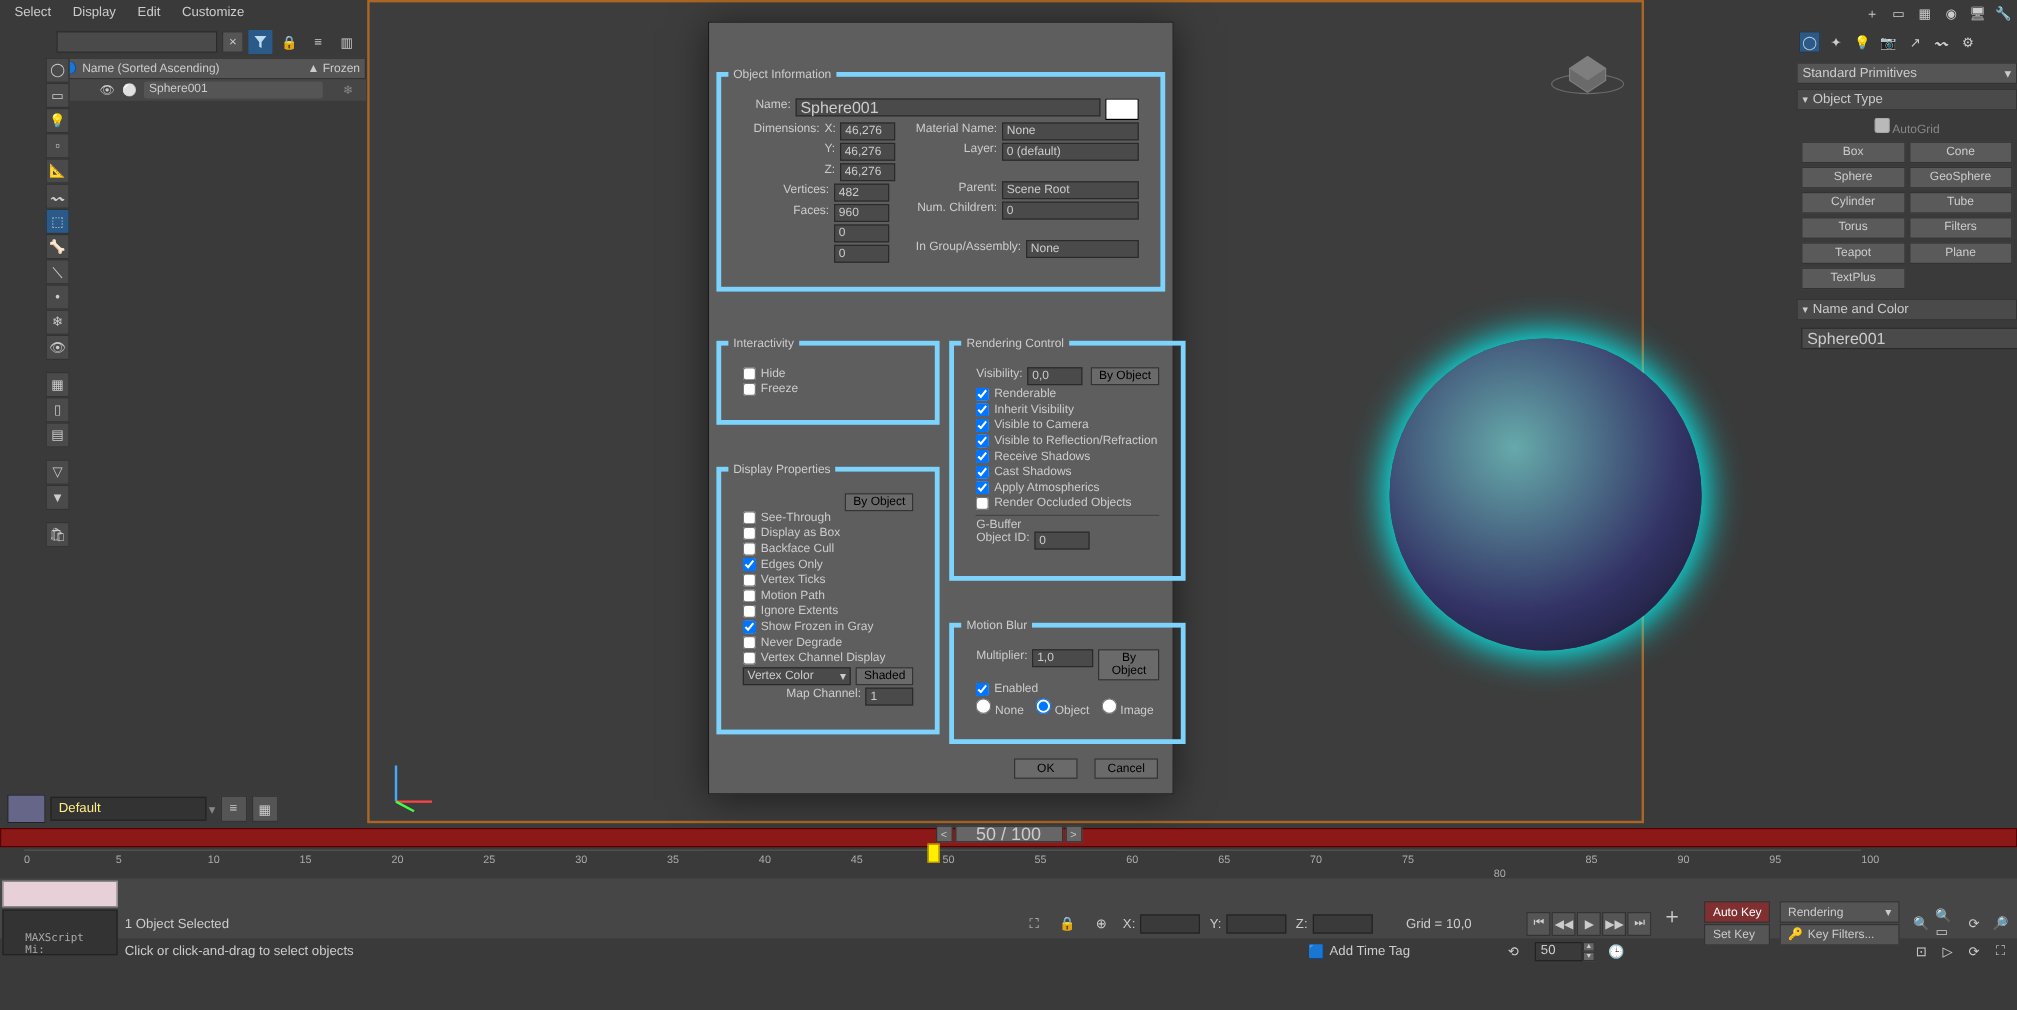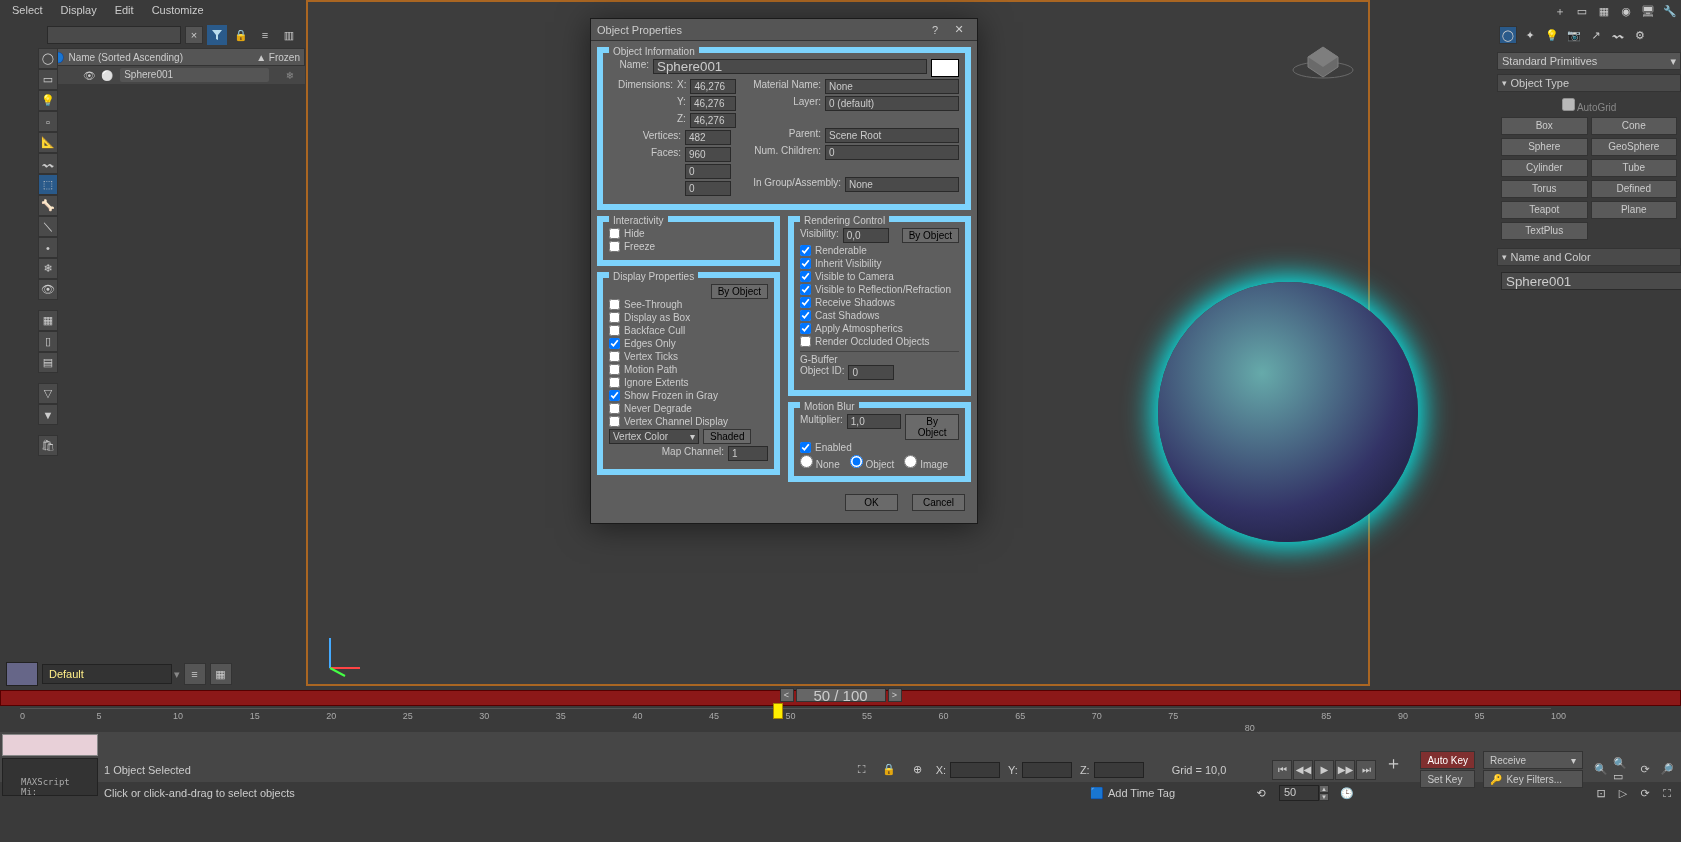--- a/index.html
+++ b/index.html
@@ -42,21 +42,21 @@
 .rp-name-row input { flex: 1; height: 18px; background: #4a4a4a; border: 1px solid #2a2a2a; color: #ccc; padding: 0 4px; }
 
 .dialog { position: absolute; top: 18px; left: 590px; width: 388px; background: #565656; border: 1px solid #1a1a1a; box-shadow: 0 4px 30px rgba(0,0,0,.5); }
 .dialog-title { height: 22px; background: #555; display: flex; align-items: center; padding: 0 6px; border-bottom: 1px solid #333; }
 .dialog-title .spacer { flex: 1; }
 .dialog-title .win-btn { width: 24px; height: 18px; display: flex; align-items: center; justify-content: center; cursor: pointer; }
 .tabs { display: flex; gap: 0; padding: 2px 4px 0; }
 .tab { padding: 3px 10px; border: 1px solid #333; background: #4a4a4a; cursor: pointer; font-size: 10px; }
 .tab.active { background: #5e5e5e; border-bottom-color: #5e5e5e; }
 .dialog-content { padding: 6px; background: #5e5e5e; }
-.group { border: 6px solid #7dd3fc; margin-bottom: 6px; padding: 6px; position: relative; }
+.group { border: 4px solid #7dd3fc; margin-bottom: 6px; padding: 18px; position: relative; margin-top: 35px; }
 .group-title { position: absolute; top: -7px; left: 6px; background: #5e5e5e; padding: 0 4px; font-size: 10px; }
 .row { display: flex; align-items: flex-start; gap: 4px; margin-bottom: 2px; font-size: 10px; }
 .lbl { text-align: right; }
 .fld { background: #4a4a4a; border: 1px solid #2a2a2a; height: 15px; color: #ccc; padding: 0 3px; display: flex; align-items: center; font-size: 10px; }
 .fld input { background: transparent; border: none; color: #ccc; width: 100%; outline: none; }
 .swatch-sm { width: 28px; height: 18px; background: #fff; border: 1px solid #000; cursor: pointer; }
 .cols2 { display: flex; gap: 8px; }
 .col { flex: 1; }
 .chk { display: flex; align-items: center; gap: 4px; font-size: 10px; margin-bottom: 2px; }
 .chk input { width: 11px; height: 11px; }
@@ -217,44 +217,38 @@
   <div class="rp-body">
     <div class="rp-autogrid"><input type="checkbox" disabled="" style=""> <span>AutoGrid</span></div>
     <div class="rp-btn-grid">
       <div class="rp-btn">Box</div>
       <div class="rp-btn">Cone</div>
       <div class="rp-btn">Sphere</div>
       <div class="rp-btn">GeoSphere</div>
       <div class="rp-btn">Cylinder</div>
       <div class="rp-btn">Tube</div>
       <div class="rp-btn">Torus</div>
-      <div class="rp-btn">Defined</div>
+      <div class="rp-btn">Filters</div>
       <div class="rp-btn">Teapot</div>
       <div class="rp-btn">Plane</div>
       <div class="rp-btn">TextPlus</div>
     </div>
   </div>
   <div class="rp-rolltitle">
       <span>Name and Color</span>
     </div>
   <div class="rp-body">
     <div class="rp-name-row">
       <input value="Sphere001" style="">
 
     </div>
   </div>
 </div>
 
 <div class="dialog">
-  <div class="dialog-title">
-    <span>Object Properties</span>
-    <span class="spacer"></span>
-    <span class="win-btn">?</span>
-    <span class="win-btn">✕</span>
-  </div>
   <div class="dialog-content">
 
     <div class="group">
       <div class="group-title">Object Information</div>
       <div class="row">
         <span class="lbl" style="width:40px">Name:</span>
         <div class="fld" style="flex:1">
             <input value="Sphere001" style="">
           </div>
         <div class="swatch-sm"></div>
@@ -543,21 +537,21 @@
     <div class="pb">▶▶</div>
     <div class="pb">⏭</div>
   </div>
   <div class="pb" style="width:28px;height:38px;font-size:18px">＋</div>
   <div class="key-btns">
     <div class="kb auto">Auto Key</div>
     <div class="kb">Set Key</div>
   </div>
   <div class="key-btns">
     <div class="kb" style="width:100px">
-        <span>Receive</span>
+        <span>Rendering</span>
         <span style="margin-left:auto">▾</span>
       </div>
     <div class="kb" style="width:100px">
         <span style="margin-right:4px">🔑</span>
         <span>Key Filters...</span>
       </div>
   </div>
   <div class="nav-icons">
     <span class="ni">🔍</span>
     <span class="ni">🔍▭</span>

